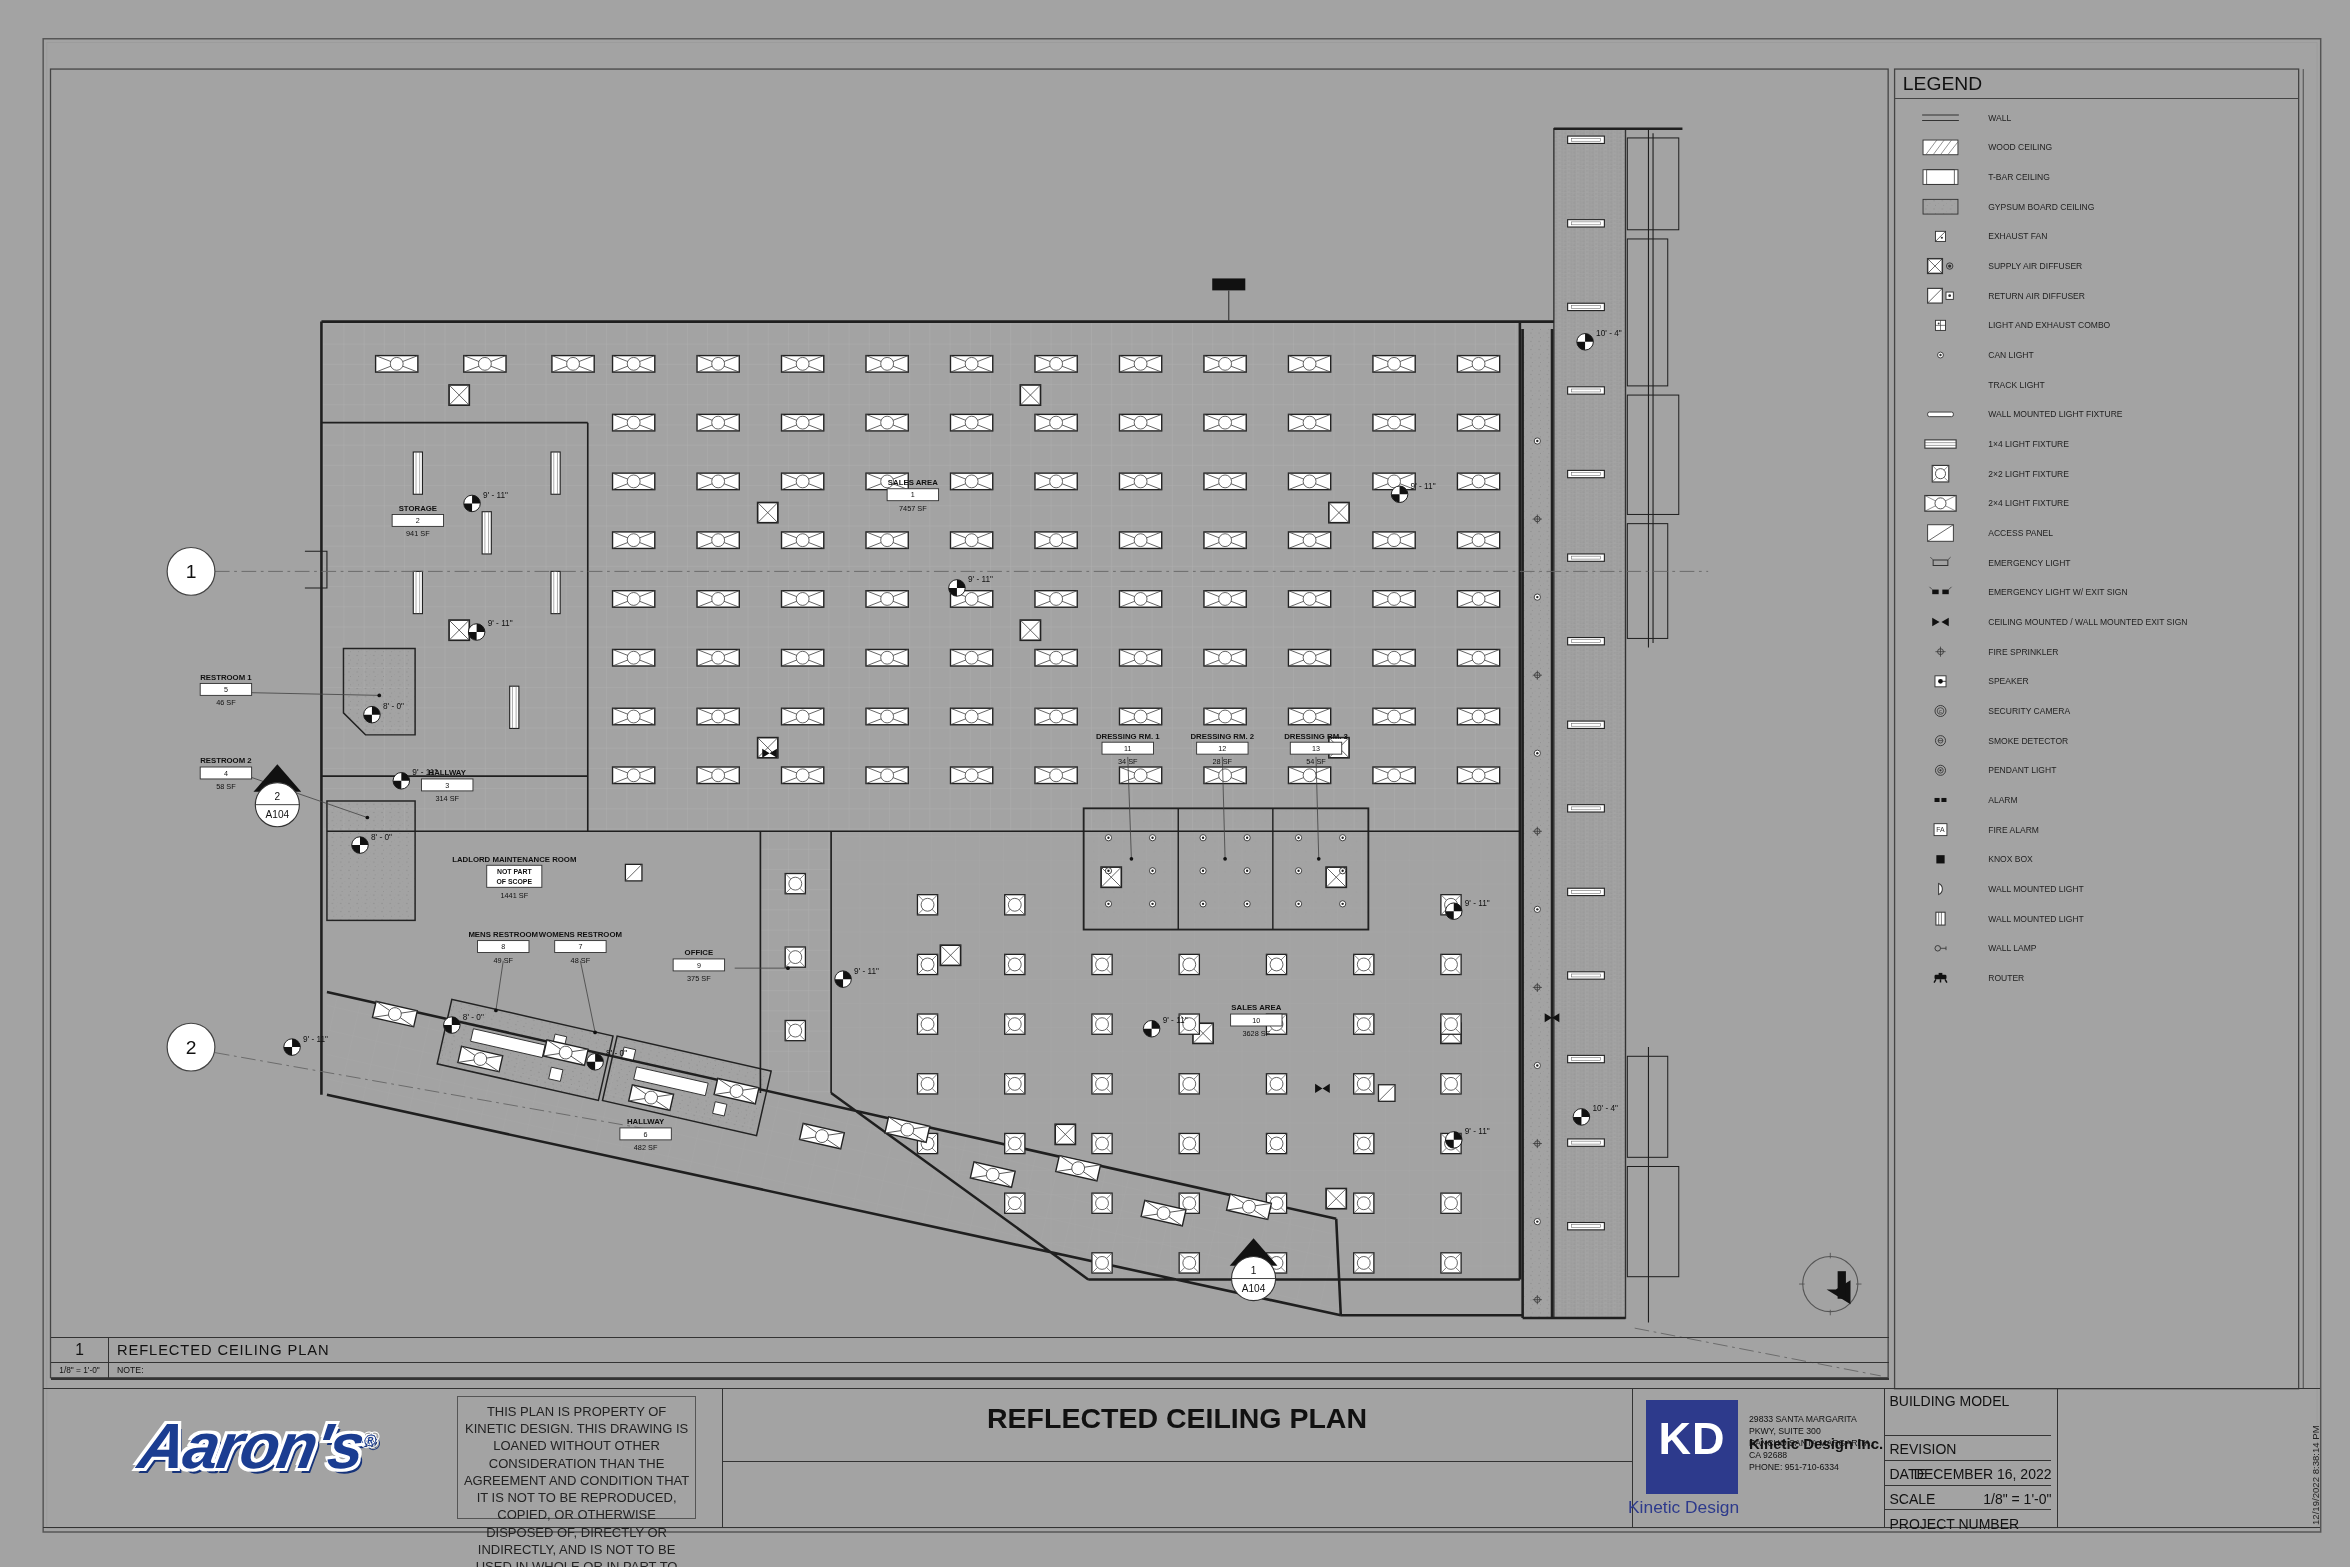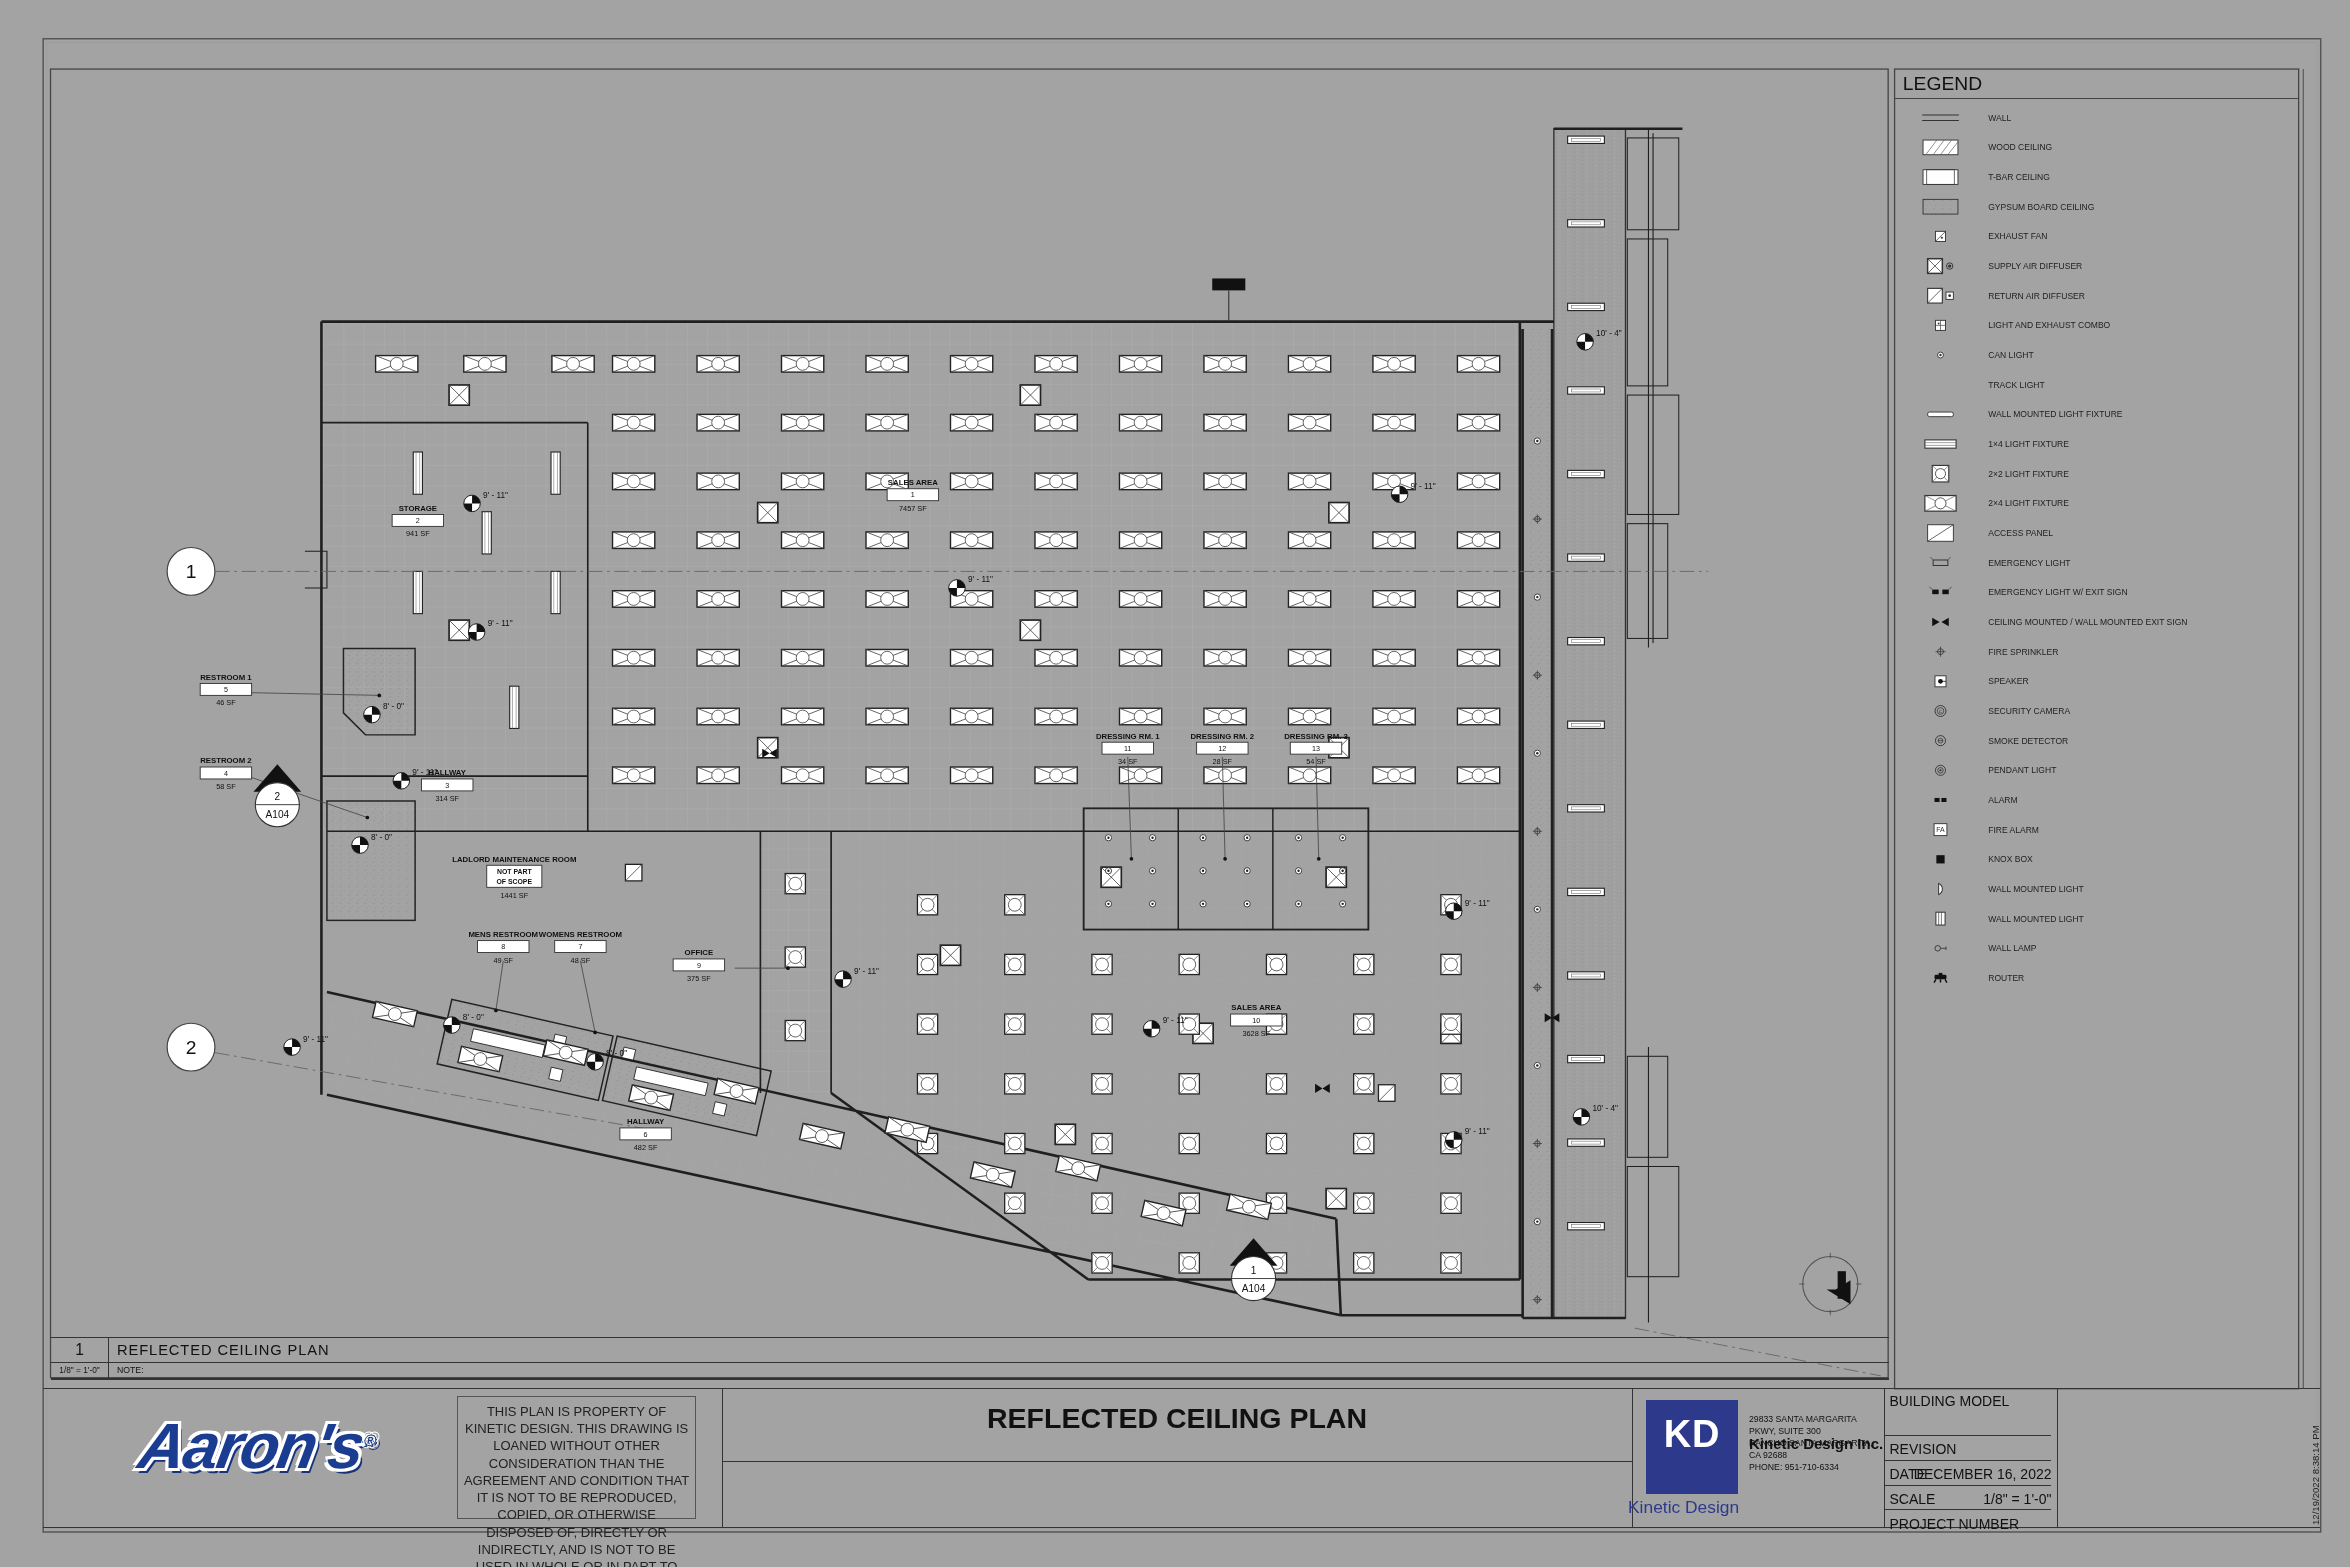--- a/index.html
+++ b/index.html
@@ -23,21 +23,21 @@
           color:#1b3d91;transform:skewX(-10deg);
           text-shadow:2.8px 2.8px 0 #fff,-2.8px -2.8px 0 #fff,2.8px -2.8px 0 #fff,-2.8px 2.8px 0 #fff,4.6px 4.6px 0 #16337a;}
   #aarons sup{font-size:16.5px;letter-spacing:0;}
   #disclaimer{position:absolute;left:414px;top:7.3px;width:228px;height:110px;border:0.9px solid #555;
               font-size:13px;line-height:1.33;padding:5.5px 4.6px;color:#222;text-align:center;}
   #center-title{position:absolute;left:679px;top:0;width:910px;height:138px;}
   #center-title .big{position:absolute;left:0;top:13px;width:100%;text-align:center;font-weight:bold;font-size:28.5px;}
   #center-title .div{position:absolute;left:0;top:72px;width:100%;border-top:1.1px solid #333;}
   #center-title .addr{position:absolute;left:0;top:87px;width:100%;text-align:center;font-weight:bold;font-size:21px;}
   #kd-block .sq{position:absolute;left:1603px;top:11px;width:92px;height:94px;background:#2d3a8c;}
-  #kd-block .sq span{position:absolute;left:0;top:13px;width:100%;text-align:center;color:#fff;font-size:38px;font-weight:bold;letter-spacing:0.9px;}
+  #kd-block .sq span{position:absolute;left:0;top:13px;width:100%;text-align:center;color:#fff;font-size:45px;font-weight:bold;letter-spacing:0.9px;}
   #kd-block .cap{position:absolute;left:1585px;top:108px;width:129px;color:#2d3a8c;font-size:17.4px;}
   #kd-block .nm{position:absolute;left:1706px;top:22px;font-weight:bold;font-size:15px;margin-top:24px;}
   #kd-block .ad{position:absolute;left:1706px;top:24px;font-size:8.7px;line-height:12px;white-space:pre-line;}
   #fields{position:absolute;left:1841px;top:0;width:173px;height:138px;font-size:14px;}
   #fields .lbl{position:absolute;left:5.5px;}
   #fields .val{position:absolute;right:5.5px;}
   #fields .hl{position:absolute;left:0;width:167px;border-top:0.9px solid #333;}
   #sheetno{position:absolute;left:2014px;top:0;width:248px;height:138px;text-align:center;}
   #sheetno .l{position:absolute;top:7.3px;width:100%;font-weight:bold;font-size:24px;}
   #sheetno .n{position:absolute;top:48px;width:100%;font-weight:bold;font-size:50px;letter-spacing:0.9px;}

